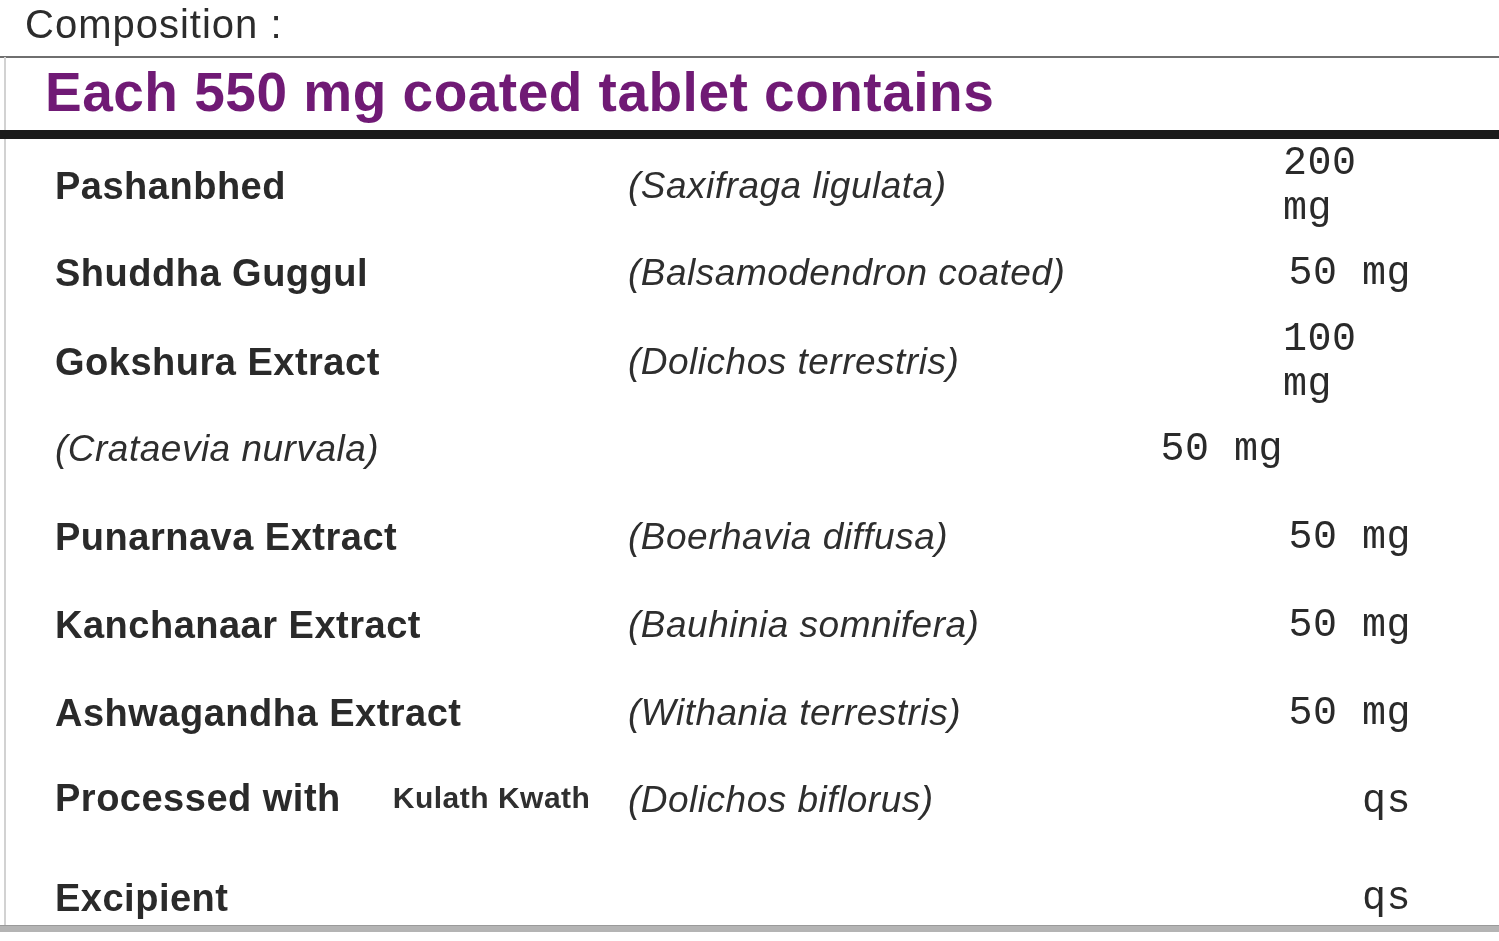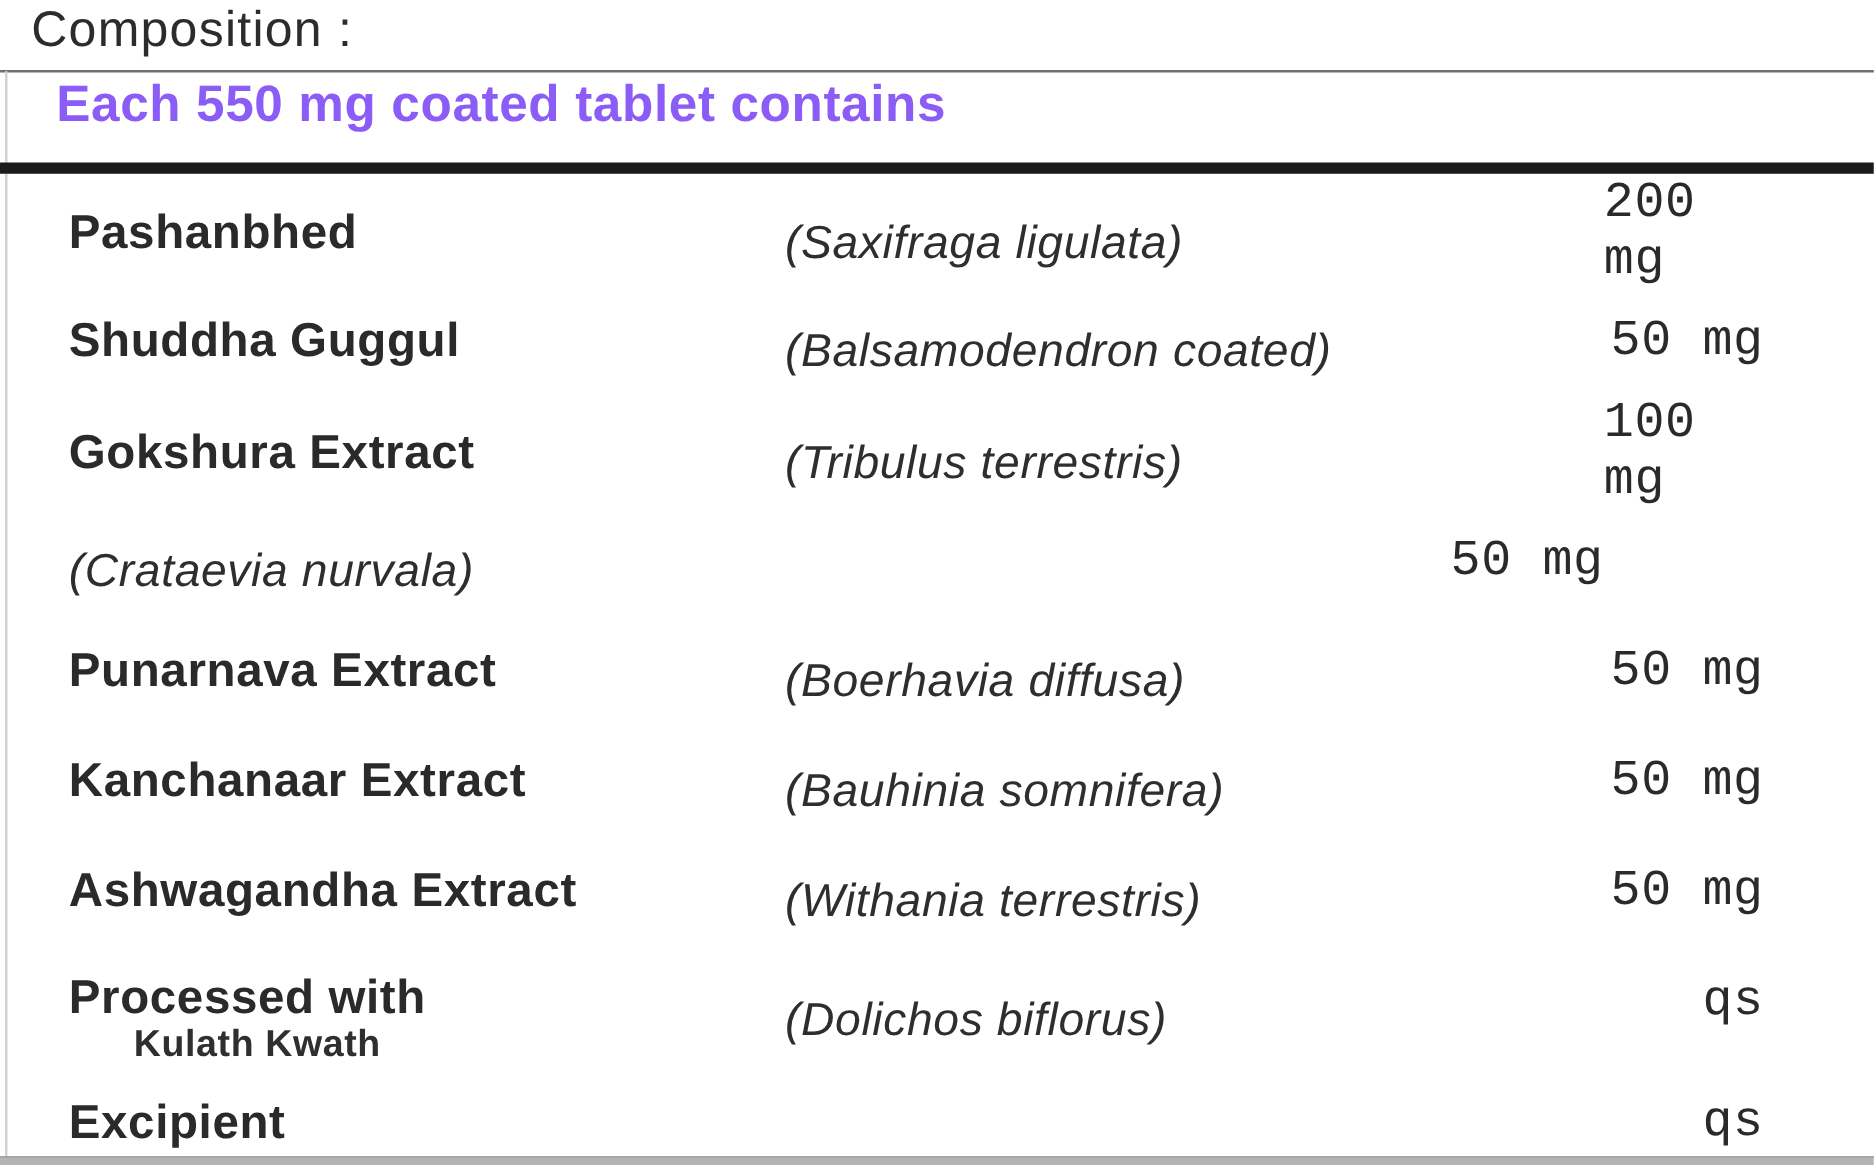--- a/index.html
+++ b/index.html
@@ -37,24 +37,24 @@
     left: 4px;
     top: 57px;
     width: 2px;
     height: 871px;
     background: #d2d2d2;
   }
   .header-title {
     position: absolute;
     left: 45px;
     top: 60px;
-    font-size: 41px;
+    font-size: 55px;
     font-weight: 700;
     letter-spacing: 0.5px;
-    color: #8b5cf6;
+    color: #701a75;
   }
   .rule-thick {
     position: absolute;
     left: 0;
     top: 130px;
     width: 100%;
     height: 9px;
     background: #1b1b1b;
   }
   .rule-bottom {
@@ -86,41 +86,40 @@
     font-weight: 700;
     letter-spacing: 0.5px;
     color: #2a2a2a;
   }
   .row .botanical {
     font-size: 37px;
     font-style: italic;
     font-weight: 500;
     letter-spacing: 0.5px;
     color: #2e2e2e;
-    margin-top: 16px;
   }
   .row .amount {
     justify-self: end;
     font-size: 40px;
     font-weight: 500;
     letter-spacing: 0.5px;
     color: #2a2a2a;
     font-family: Liberation Mono, monospace;
   }
   .row.tall {
     height: 110px;
     align-items: flex-start;
     padding-top: 22px;
   }
   .row.short {
     height: 62px;
   }
   .name-stack {
     display: flex;
-    flex-direction: column;
+    flex-direction: row;
     line-height: 1.0;
   }
   .sub-name {
     font-size: 30px;
     font-weight: 600;
     letter-spacing: 0.5px;
     color: #2f2f2f;
     margin-top: 4px;
     padding-left: 52px;
   }
@@ -146,21 +145,21 @@
   </div>
 
   <div class="row">
     <div class="name">Shuddha Guggul</div>
     <div class="botanical">(Balsamodendron coated)</div>
     <div class="amount">50 mg</div>
   </div>
 
   <div class="row">
     <div class="name">Gokshura Extract</div>
-    <div class="botanical">(Tribulus terrestris)</div>
+    <div class="botanical">(Dolichos terrestris)</div>
     <div class="amount">100 mg</div>
   </div>
 
   <div class="row">
     <div class="botanical">(Crataevia nurvala)</div>
     <div class="amount">50 mg</div>
   </div>
 
   <div class="row">
     <div class="name">Punarnava Extract</div>

